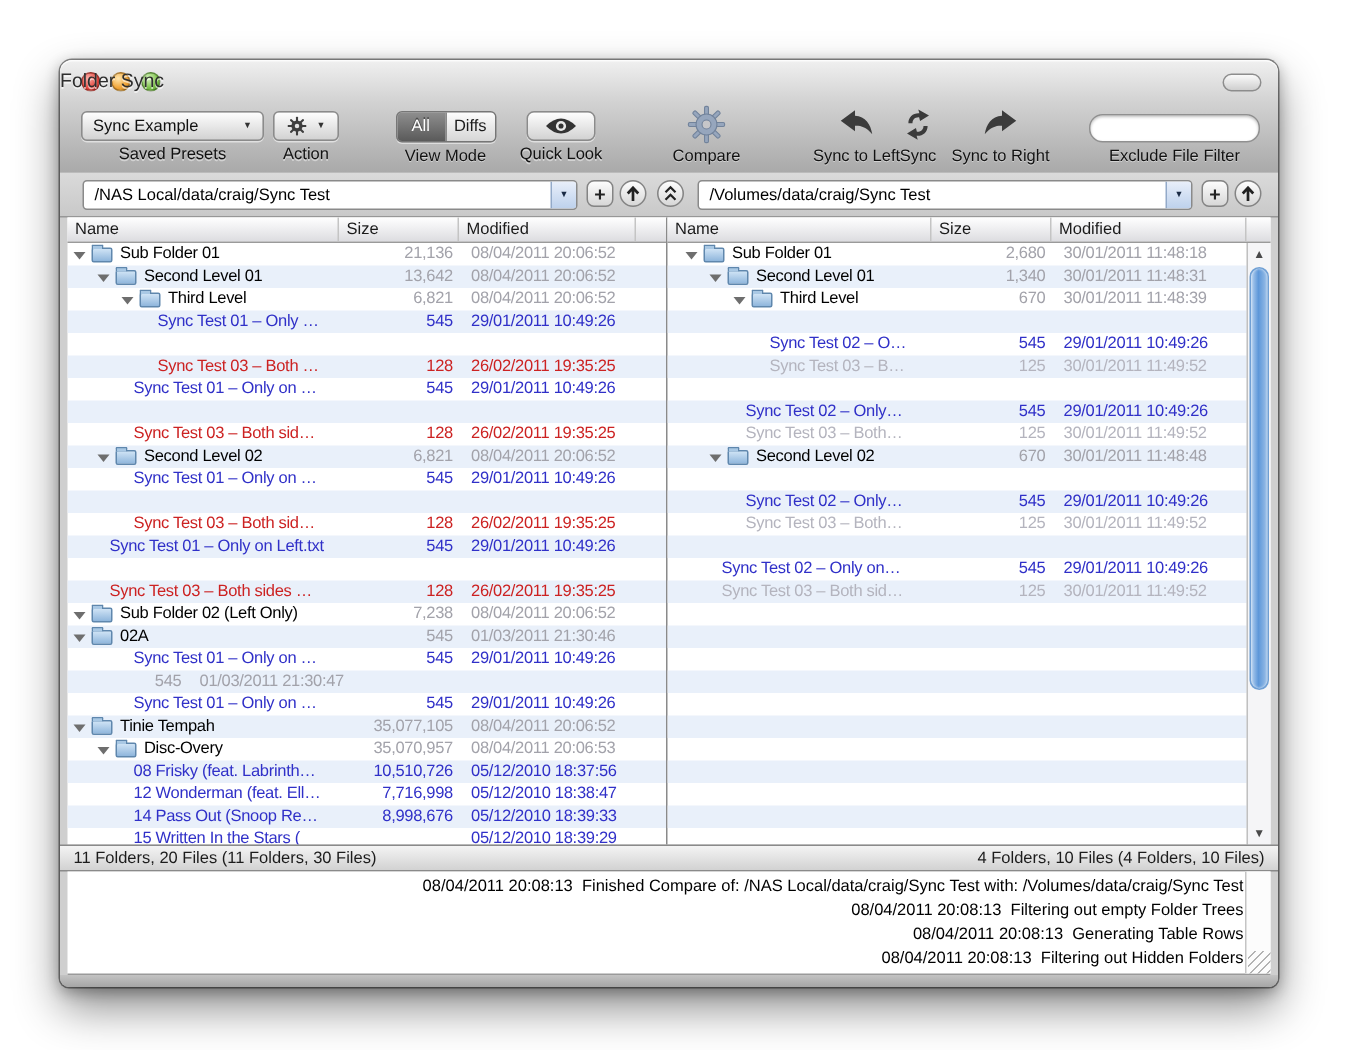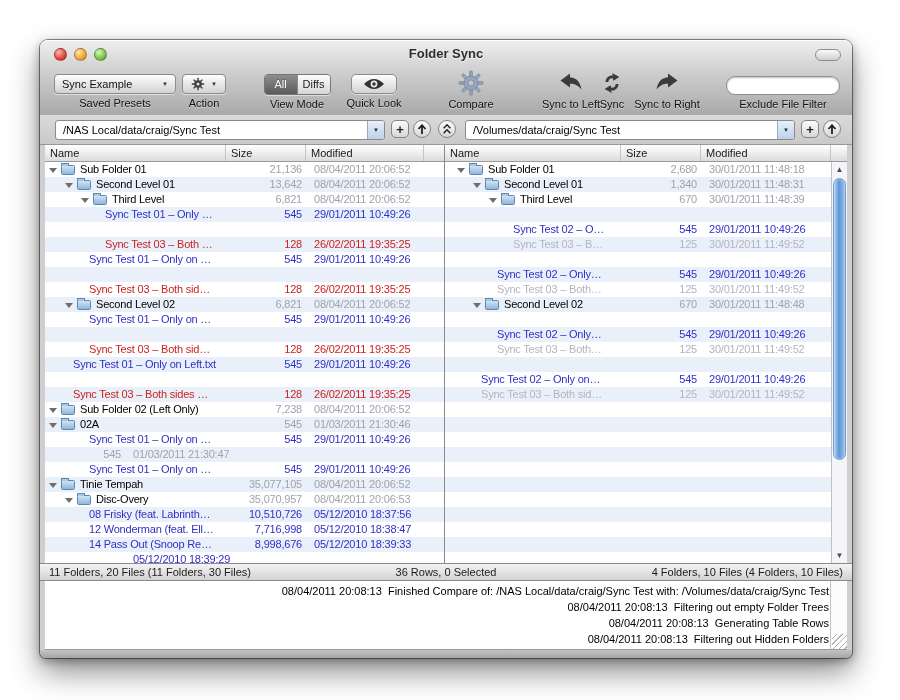--- a/index.html
+++ b/index.html
@@ -5,22 +5,22 @@
   html,body{margin:0;padding:0;background:#fff;}
   .stage{position:relative;width:900px;height:700px;background:#fff;overflow:hidden;
          font-family:"Liberation Sans",sans-serif;}
   
   .window{position:absolute;left:40px;top:40px;width:812px;height:618px;
           border-radius:8px 8px 6px 6px;background:#cfcfcf;
           box-shadow:0 14px 30px rgba(0,0,0,.45),0 3px 10px rgba(0,0,0,.32),0 0 0 1px rgba(80,80,80,.65);}
   .titlebar{position:absolute;left:0;top:0;right:0;height:28px;border-radius:8px 8px 0 0;
             background:linear-gradient(#f0f0f0,#d2d2d2);
             box-shadow:inset 0 1px 0 rgba(255,255,255,.8);}
-  .title{position:absolute;left:0;right:0;top:0;height:28px;line-height:28px;text-align:center;
-         font-size:13px;font-weight:bold;color:#2e2e2e;text-shadow:0 1px 0 rgba(255,255,255,.6);}
+  .title{position:absolute;left:0;right:0;top:0;height:28px;line-height:28px;
+         font-size:13px;font-weight:normal;color:#2e2e2e;text-shadow:0 1px 0 rgba(255,255,255,.6);}
   .traffic{position:absolute;left:14px;top:8px;display:flex;gap:7px;}
   .light{width:13px;height:13px;border-radius:50%;border:1px solid rgba(0,0,0,.28);box-sizing:border-box;}
   .light.red{background:radial-gradient(circle at 35% 30%,#ffb5ae,#e2463d 60%,#a92b22);}
   .light.yellow{background:radial-gradient(circle at 35% 30%,#ffe7b0,#f0a437 60%,#bd7c1c);}
   .light.green{background:radial-gradient(circle at 35% 30%,#d9f6c1,#7cc04a 60%,#4f9826);}
   .lozenge{position:absolute;right:11px;top:9px;width:26px;height:12px;border-radius:6px;
            border:1px solid #8d8d8d;background:linear-gradient(#fafafa,#cfcfcf);box-sizing:border-box;}
   
   .toolbar{position:absolute;left:0;top:28px;right:0;height:47px;
            background:linear-gradient(#d2d2d2,#a9a9a9);border-bottom:1px solid #7d7d7d;}
@@ -462,20 +462,21 @@
               <div class="c-mod" style="color: rgb(48, 48, 200);">05/12/2010 18:38:47</div>
               <div class="c-fill"></div>
             </div>
             <div class="trow stripe">
               <div class="c-name" style="padding-left: 44px; color: rgb(48, 48, 200);">14 Pass Out (Snoop Re…</div>
               <div class="c-size" style="color: rgb(48, 48, 200);">8,998,676</div>
               <div class="c-mod" style="color: rgb(48, 48, 200);">05/12/2010 18:39:33</div>
               <div class="c-fill"></div>
             </div>
             <div class="trow">
+              <div class="c-name" style="padding-left: 44px; color: rgb(48, 48, 200);">15 Written In the Stars (</div>
               <div class="c-size" style="color: rgb(48, 48, 200); margin-top: 14px;">7,838,409</div>
               <div class="c-mod" style="color: rgb(48, 48, 200);">05/12/2010 18:39:29</div>
               <div class="c-fill"></div>
             </div>
           </div>
       </div>
       <div class="pane right">
         <div class="thead">
           <div class="h-name">Name</div>
           <div class="h-size">Size</div>
@@ -665,21 +666,20 @@
         <div class="scrollbar">
           <div class="sb-btn up">▲</div>
           <div class="sb-thumb"></div>
           <div class="sb-btn down">▼</div>
         </div>
       </div>
     </div>
 
     <div class="statusbar">
       <span class="st-left">11 Folders, 20 Files (11 Folders, 30 Files)</span>
-      <span class="st-center">36 Rows, 0 Selected</span>
       <span class="st-right">4 Folders, 10 Files (4 Folders, 10 Files)</span>
     </div>
 
     <div class="logarea">
       <div class="loglines" id="loglines"><div class="logline">08/04/2011 20:08:13  Finished Compare of: /NAS Local/data/craig/Sync Test with: /Volumes/data/craig/Sync Test</div><div class="logline">08/04/2011 20:08:13  Filtering out empty Folder Trees</div><div class="logline">08/04/2011 20:08:13  Generating Table Rows</div><div class="logline">08/04/2011 20:08:13  Filtering out Hidden Folders</div></div>
       <div class="log-scrolltrack"></div>
       <div class="resize-grip"></div>
     </div>
 
     <div class="windowfoot"></div>

